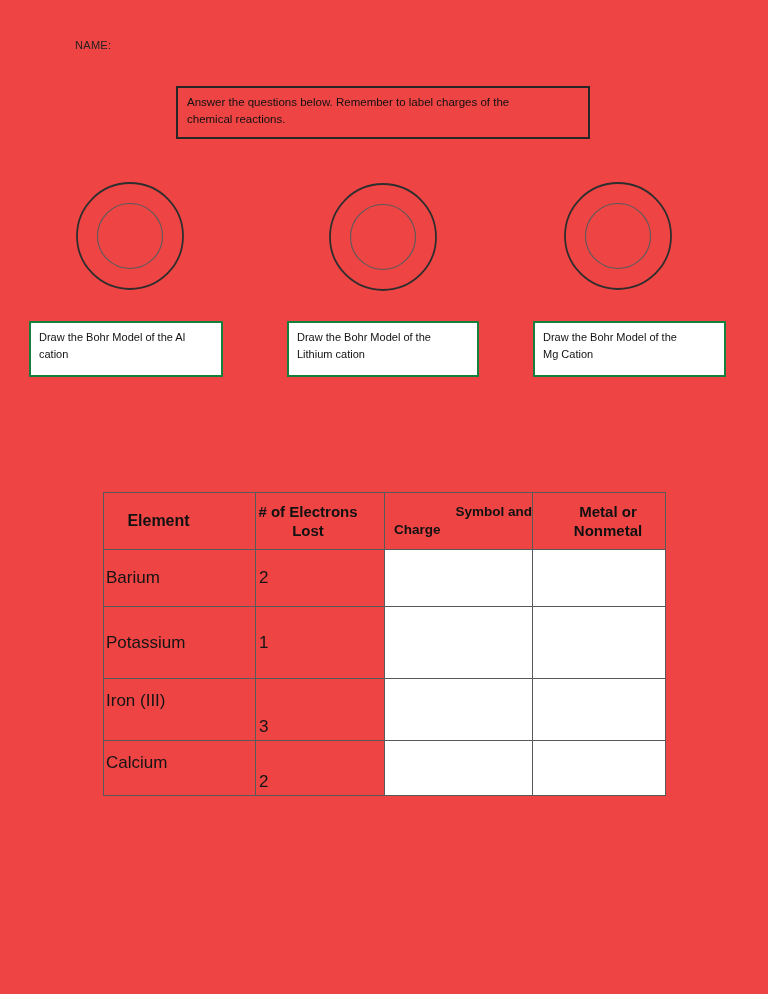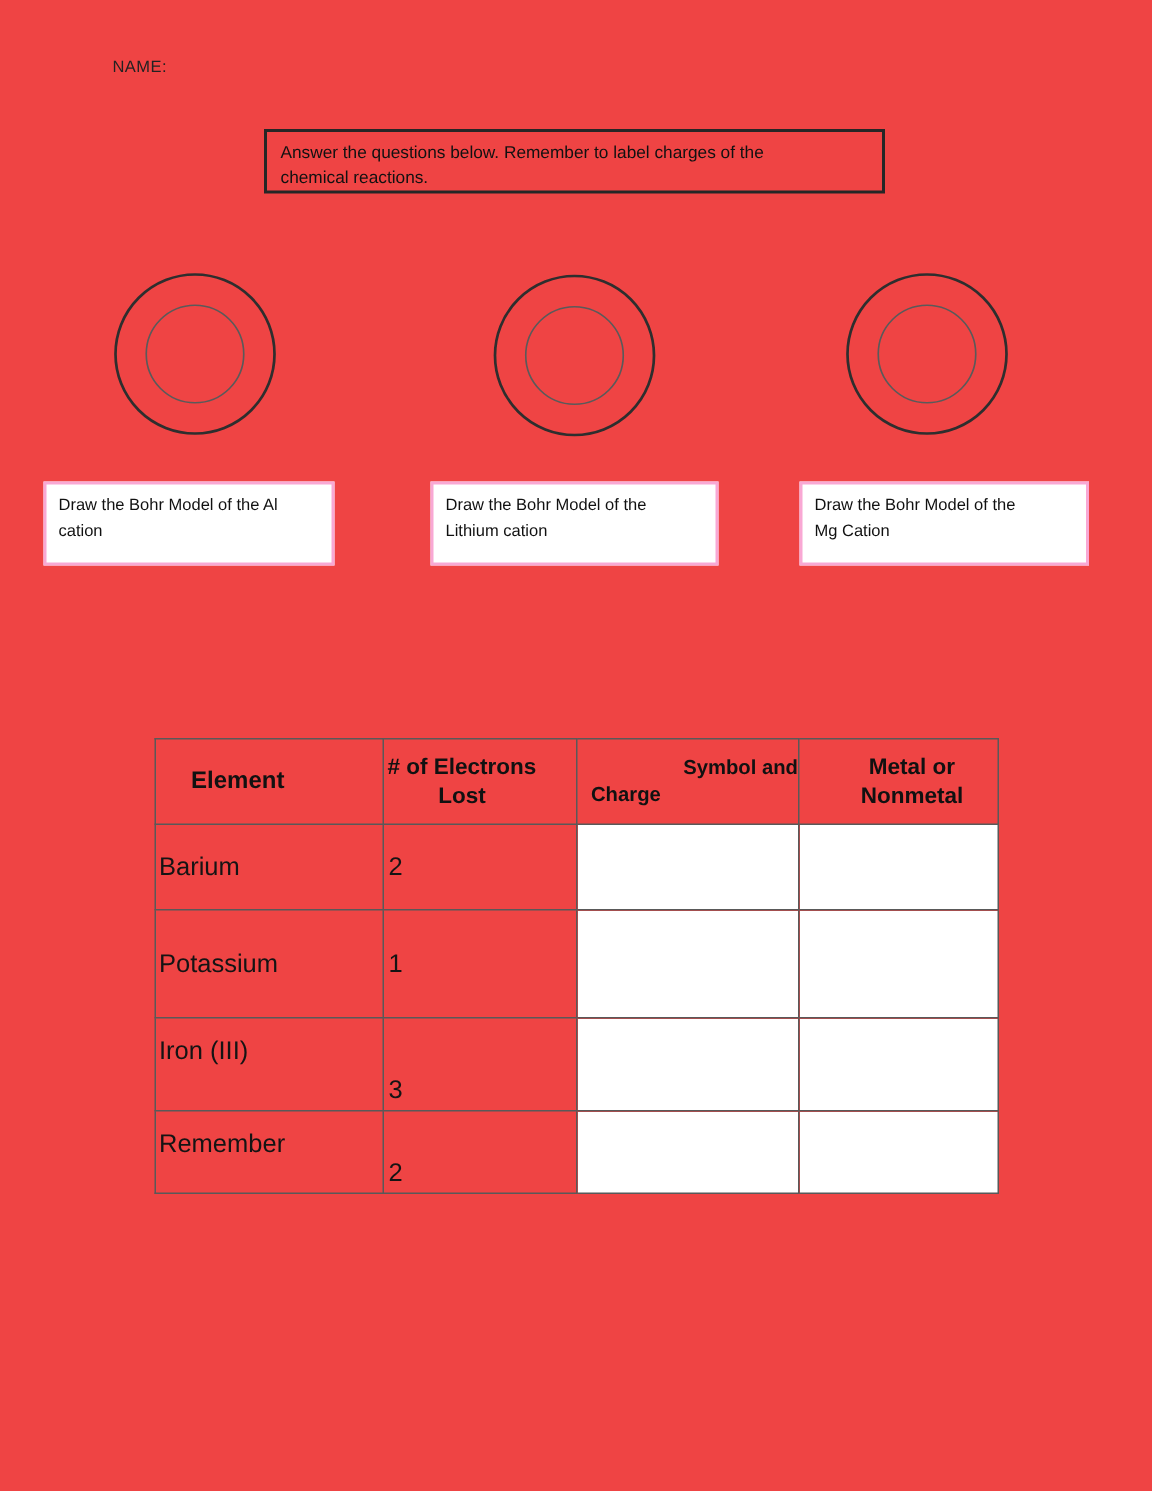--- a/index.html
+++ b/index.html
@@ -22,39 +22,39 @@
     font-size: 11px;
     letter-spacing: 0.3px;
     color: #222;
   }
 
   .instruction-box {
     position: absolute;
     left: 176px;
     top: 86px;
     width: 414px;
-    height: 43px;
+    height: 53px;
     border: 2px solid #262626;
     padding: 6px 9px;
     font-size: 11.5px;
     line-height: 17px;
     color: #111;
   }
   .instruction-box .line { display: block; }
 
   .bohr-svg { position: absolute; }
   .bohr-svg.c1 { left: 74px;  top: 180px; }
   .bohr-svg.c2 { left: 327px; top: 181px; }
   .bohr-svg.c3 { left: 562px; top: 180px; }
 
   .prompt-box {
     position: absolute;
     top: 321px;
     height: 56px;
-    border: 2px solid #f9a8d4;
+    border: 2px solid #15803d;
     padding: 6px 8px;
     font-size: 11px;
     line-height: 17px;
     color: #111;
     background: #fff;
   }
   .prompt-box .line { display: block; }
   .prompt-box.b1 { left: 29px;  width: 194px; }
   .prompt-box.b2 { left: 287px; width: 192px; }
   .prompt-box.b3 { left: 533px; width: 193px; }
@@ -187,21 +187,21 @@
     </tr>
 
     <tr class="r2">
       <td class="td-element">Iron (III)</td>
       <td class="td-number">3</td>
       <td class="td-blank"></td>
       <td class="td-blank"></td>
     </tr>
 
     <tr class="r3">
-      <td class="td-element">Remember</td>
+      <td class="td-element">Calcium</td>
       <td class="td-number">2</td>
       <td class="td-blank"></td>
       <td class="td-blank"></td>
     </tr>
   </tbody>
     </table>
 
 </div>
 
 </body></html>

